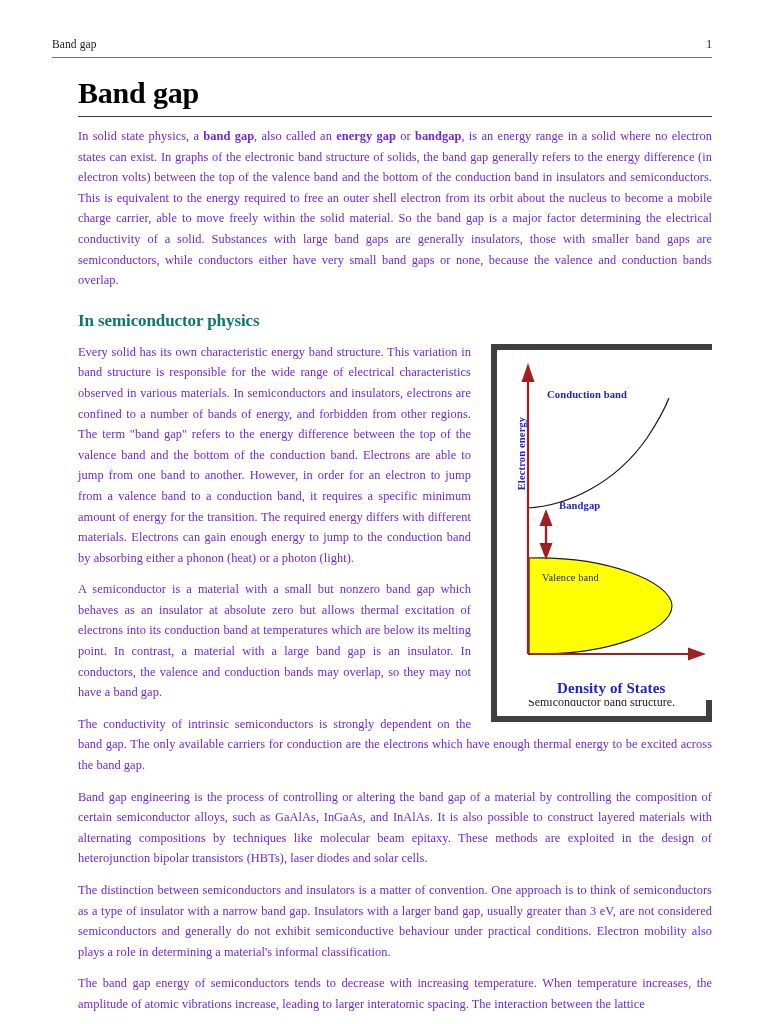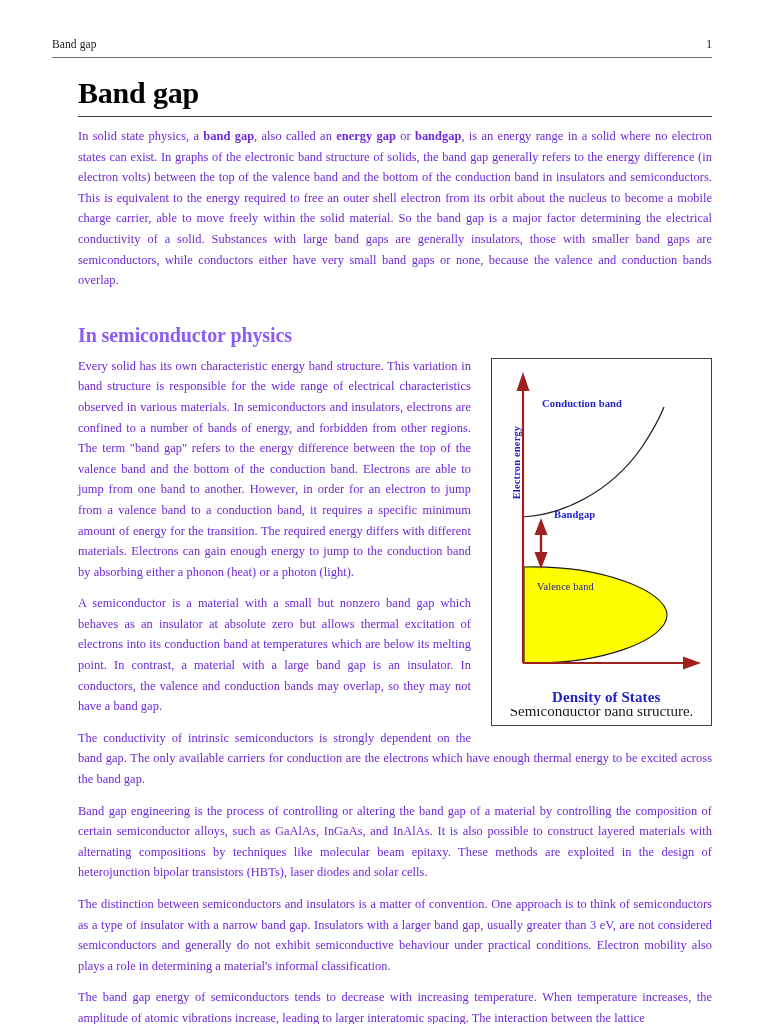--- a/index.html
+++ b/index.html
@@ -89,48 +89,48 @@
     letter-spacing: .05px;
   }
   p.body-text.last {
     margin-bottom: 8px;
   }
   p.body-text b {
     font-weight: bold;
   }
 
   h2.section-head {
-    margin: 33px 0 10px 0;
-    font-size: 20px;
+    margin: 19px 0 10px 0;
+    font-size: 17px;
     font-weight: bold;
     line-height: 22px;
-    color: #8b5cf6;
+    color: #0f766e;
     letter-spacing: -0.1px;
   }
 
   
   .figure-box {
     float: right;
     width: 221px;
     margin: 2px 0 8px 20px;
-    border: 1px solid #404040;
+    border: 6px solid #404040;
     background: #ffffff;
     box-sizing: border-box;
     padding: 0;
     shape-outside: margin-box;
   }
   .figure-graphic {
     position: relative;
     width: 219px;
     height: 350px;
     background: #fff;
     overflow: hidden;
   }
   .figure-caption {
-    font-size: 15px;
+    font-size: 12px;
     line-height: 13px;
     text-align: center;
     color: #1a1a1a;
     padding: 0 4px 7px 4px;
     margin-top: -4px;
   }
 
   
   .axis-label-y {
     position: absolute;

